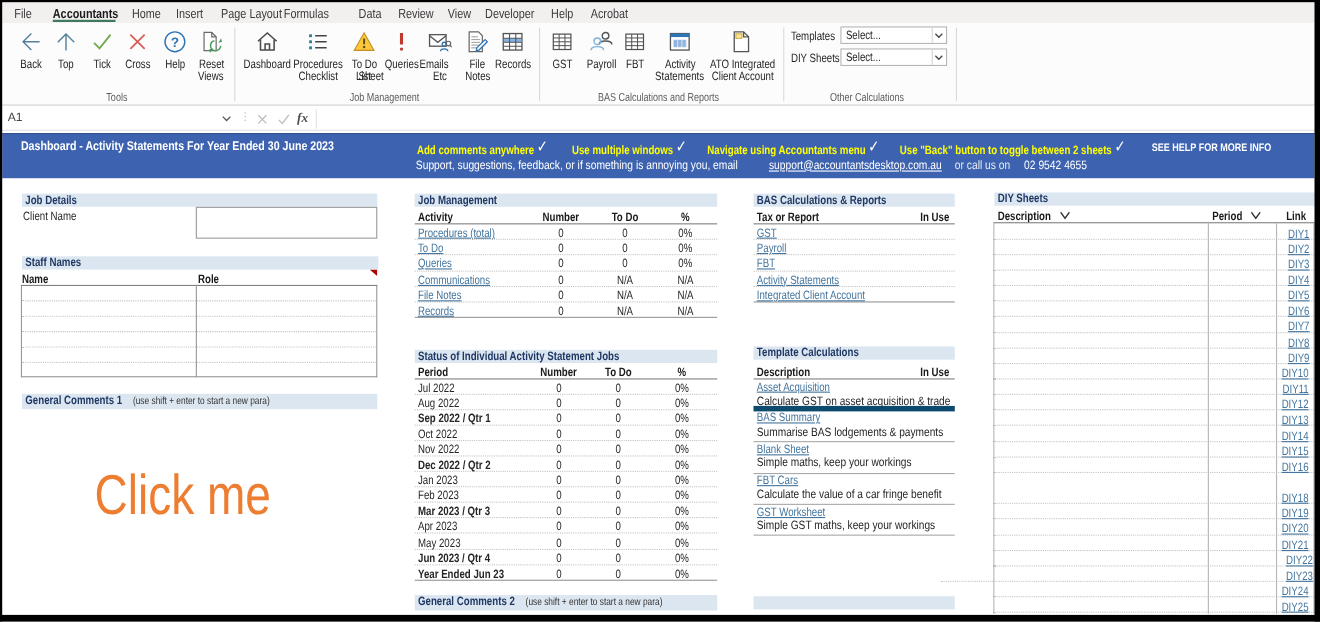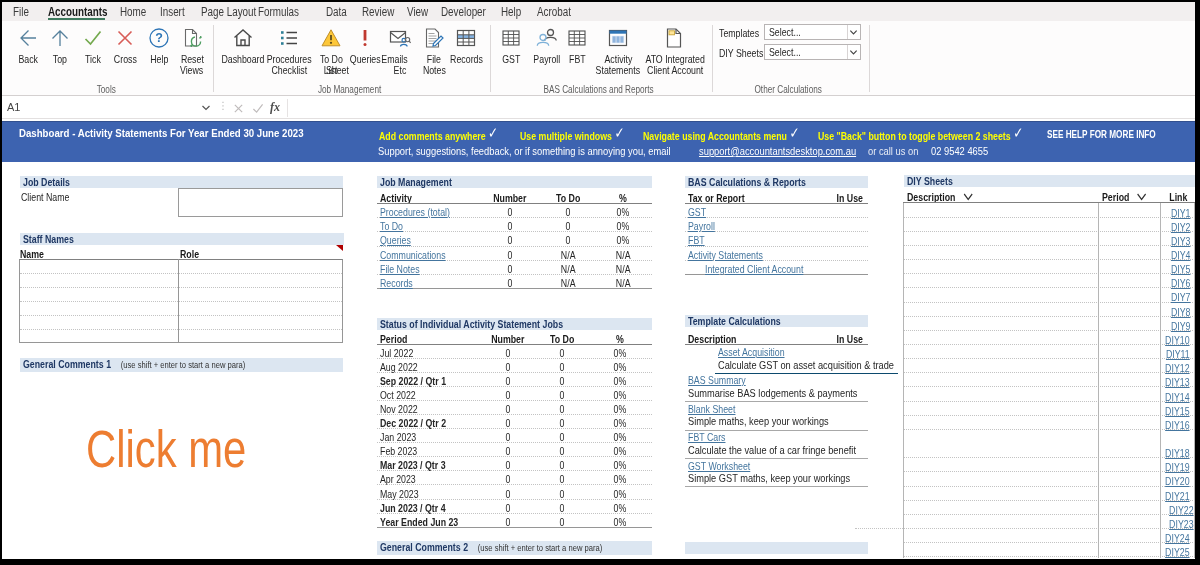--- a/index.html
+++ b/index.html
@@ -360,27 +360,27 @@
 <div class="row" style="left:683px;top:98.2px;width:183px;height:14.2px;">
         <a class="lk abs" style="left:3px;top:2px;"><span class="sx" style="text-decoration:underline;">Payroll</span></a>
       </div>
 <div class="row" style="left:683px;top:112.4px;width:183px;height:14.2px;">
         <a class="lk abs" style="left:3px;top:2px;"><span class="sx" style="text-decoration:underline;">FBT</span></a>
       </div>
 <div class="row" style="left:683px;top:126.6px;width:183px;height:14.2px;">
         <a class="lk abs" style="left:3px;top:2px;"><span class="sx" style="text-decoration:underline;">Activity Statements</span></a>
       </div>
 <div class="row" style="left:683px;top:140.8px;width:183px;height:14.2px;border-bottom:1px solid #969696;">
-        <a class="lk abs" style="left:20px;top:2px;text-align:center;"><span class="sx" style="text-decoration:underline;">Integrated Client Account</span></a>
+        <a class="lk abs" style="left:3px;top:2px;text-align:center;"><span class="sx" style="text-decoration:underline;">Integrated Client Account</span></a>
       </div>
 <div class="hdr" style="left:683px;top:195px;width:183px;height:12px;"><span class="sx">Template Calculations</span></div>
 <div class="abs th" style="left:686px;top:213px;"><span class="sx">Description</span></div>
 <div class="abs th" style="left:806px;top:213px;width:55px;text-align:right;"><span class="sxr">In Use</span></div>
 <div class="abs" style="left:683px;top:224px;width:183px;height:1px;background:#808080;"></div>
-<div class="abs" style="left:713px;top:225.5px;width:183px;height:28.4px;border-bottom:1px solid #0c4a6e;">
+<div class="abs" style="left:683px;top:225.5px;width:183px;height:28.4px;border-bottom:5px solid #0c4a6e;">
         <a class="lk abs" style="left:3px;top:0.5px;"><span class="sx" style="text-decoration:underline;">Asset Acquisition</span></a>
         <span class="abs td" style="left:3px;top:13px;"><span class="sx" style="transform:scaleX(0.84);">Calculate GST on asset acquisition &amp; trade</span></span>
       </div>
 <div class="abs" style="left:683px;top:253.9px;width:183px;height:28.4px;border-bottom:1px solid #a8a8a8;">
         <a class="lk abs" style="left:3px;top:0.5px;"><span class="sx" style="text-decoration:underline;">BAS Summary</span></a>
         <span class="abs td" style="left:3px;top:13px;"><span class="sx" style="transform:scaleX(0.84);">Summarise BAS lodgements &amp; payments</span></span>
       </div>
 <div class="abs" style="left:683px;top:282.3px;width:183px;height:28.4px;border-bottom:1px solid #a8a8a8;">
         <a class="lk abs" style="left:3px;top:0.5px;"><span class="sx" style="text-decoration:underline;">Blank Sheet</span></a>
         <span class="abs td" style="left:3px;top:13px;"><span class="sx" style="transform:scaleX(0.84);">Simple maths, keep your workings</span></span>

